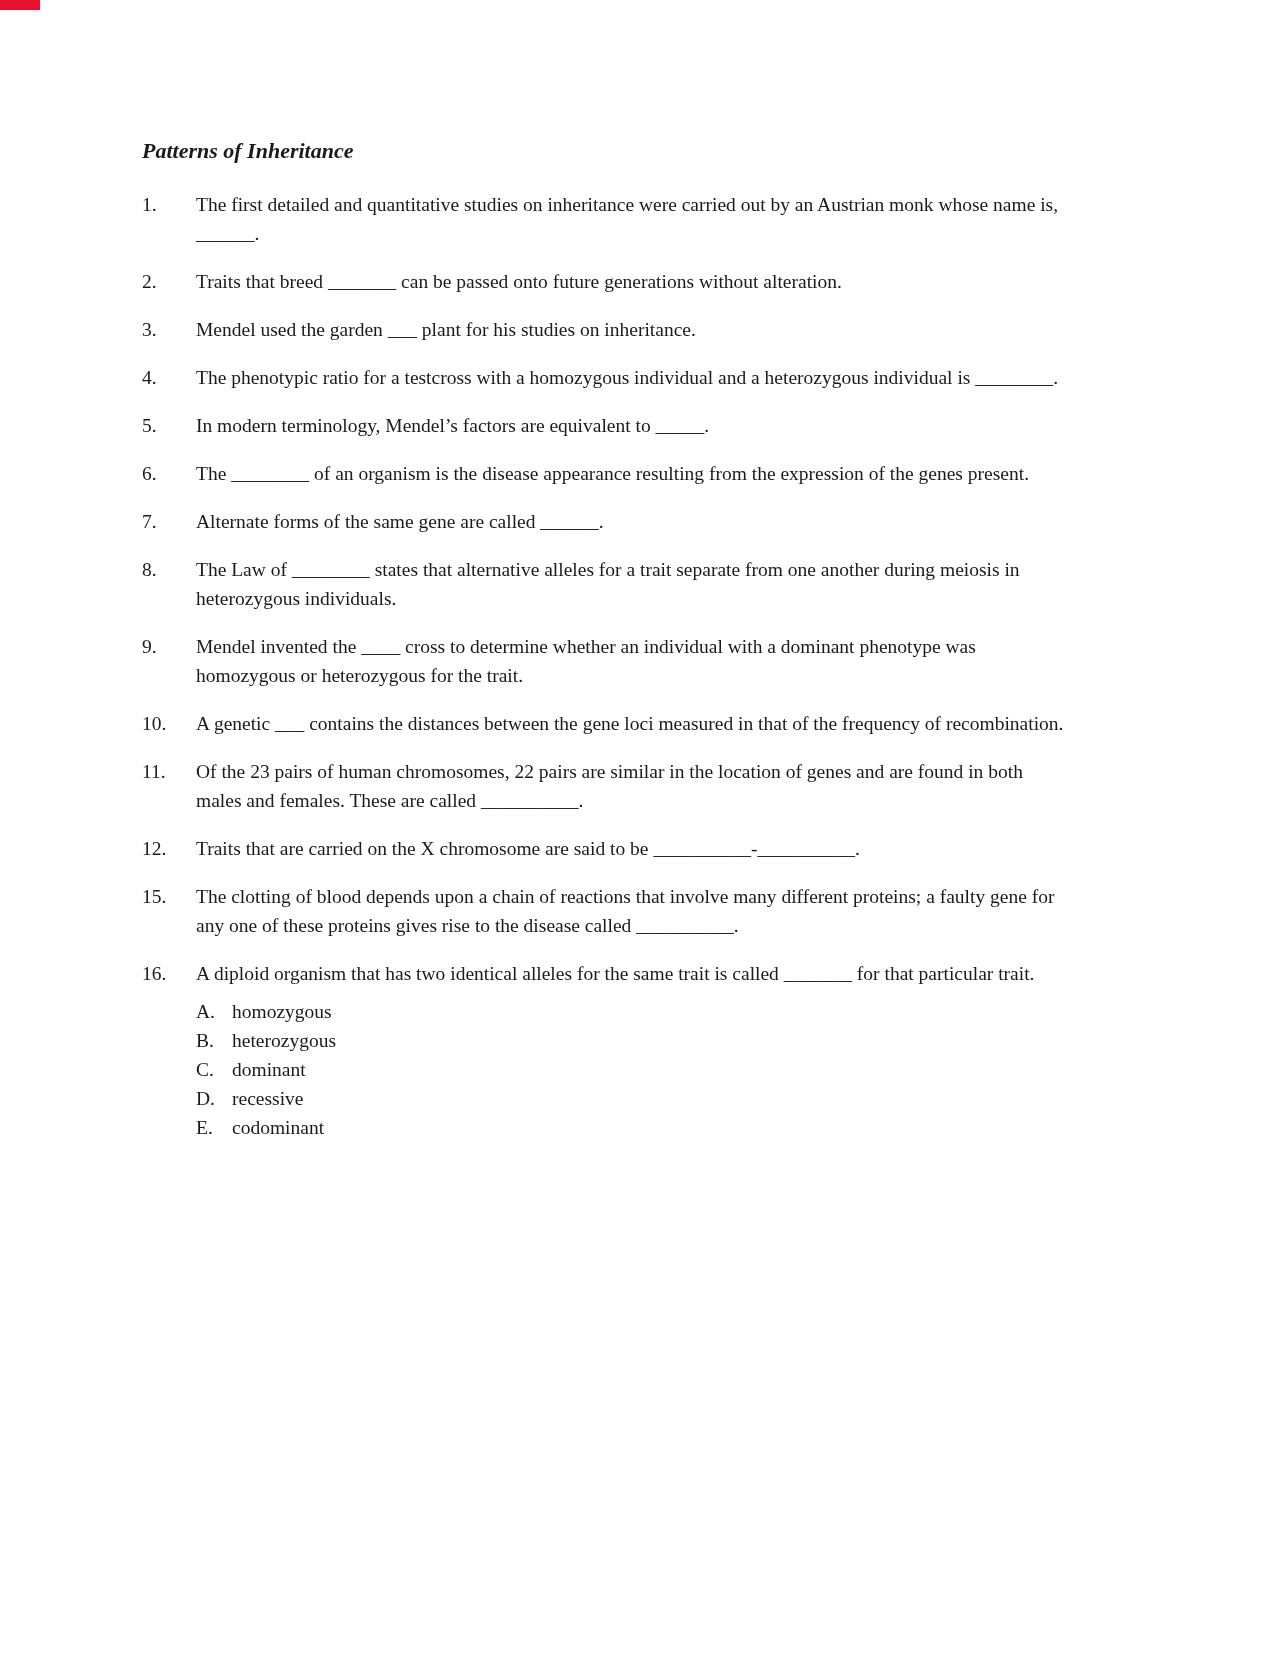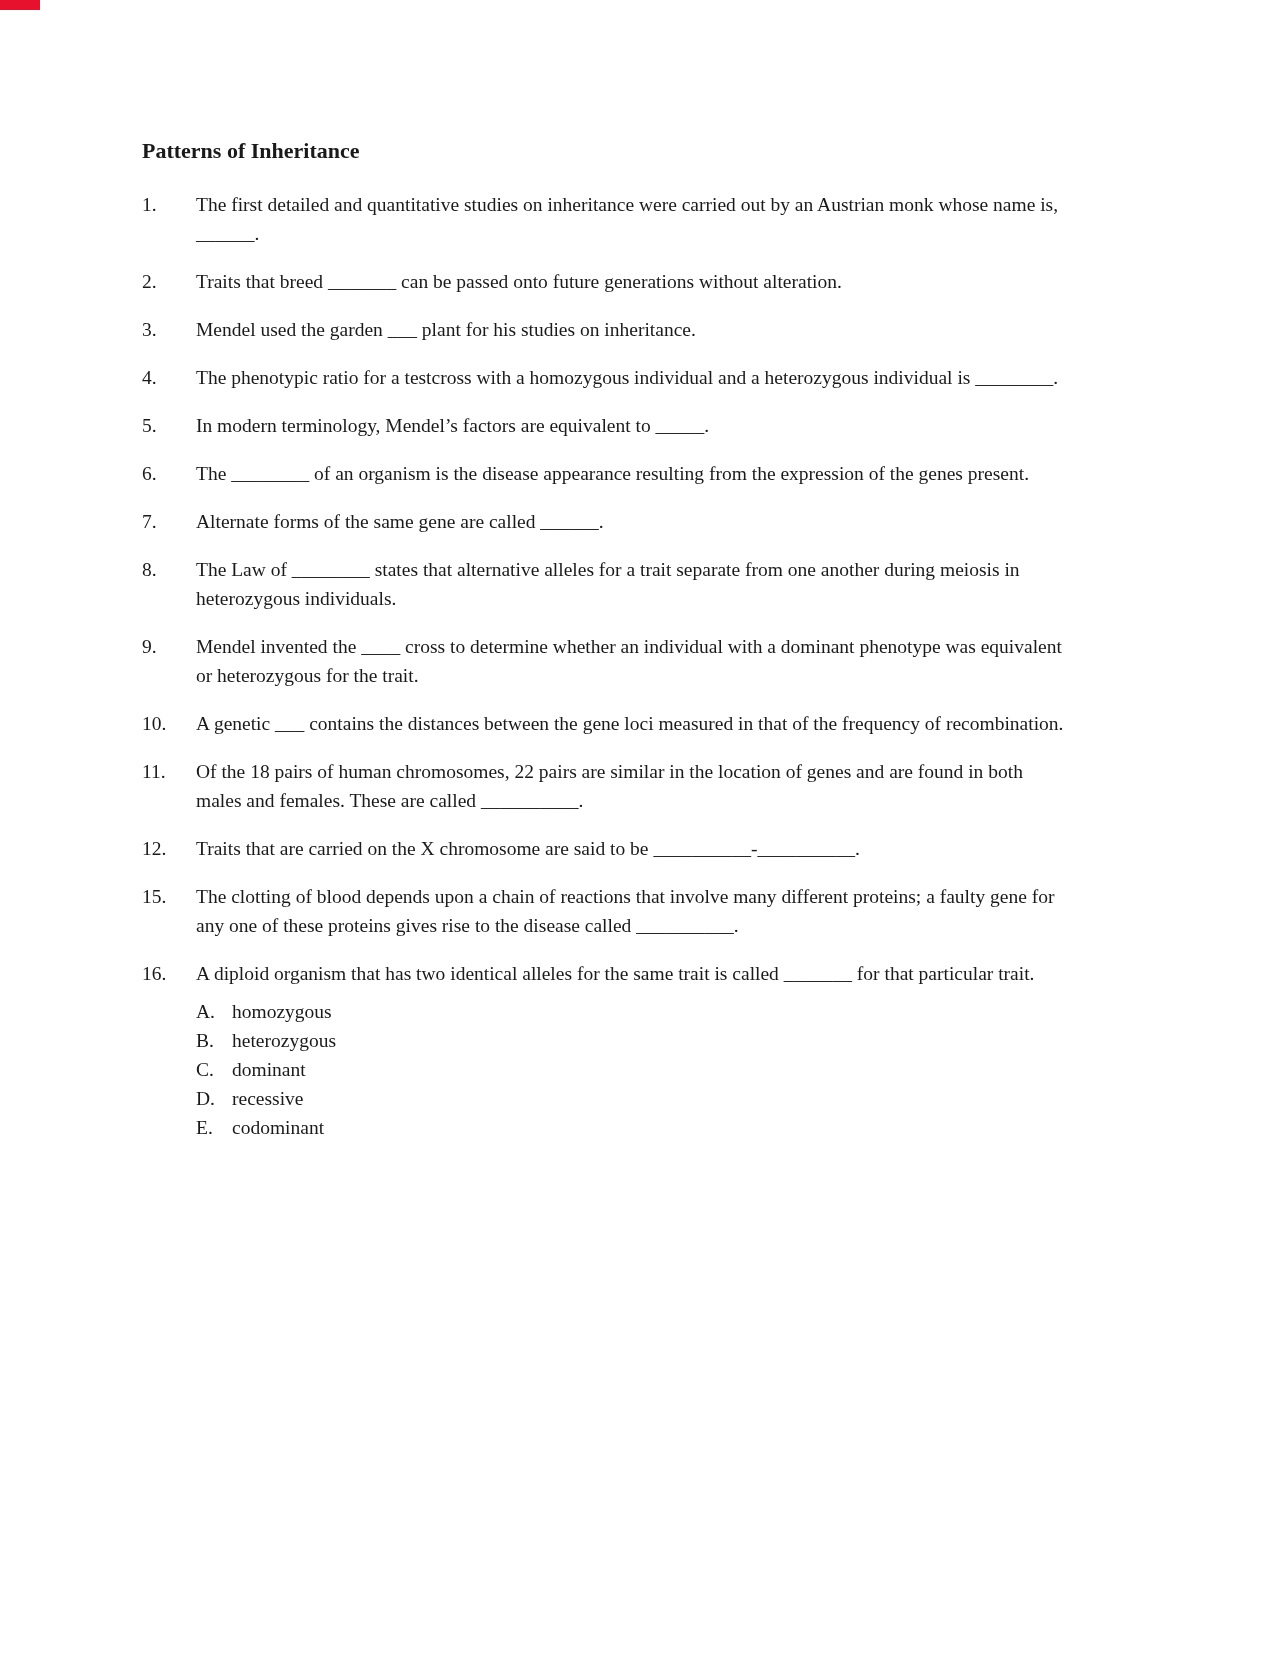--- a/index.html
+++ b/index.html
@@ -27,20 +27,21 @@
     box-sizing: border-box;
     width: 1280px;
     height: 1656px;
     padding: 138px 208px 40px 142px;
   }
   .doc-title {
     font-size: 22px;
     font-weight: bold;
     margin: 0 0 26px 0;
     line-height: 1.2;
+    font-style: italic;
   }
   .question {
     display: flex;
     align-items: flex-start;
     margin: 0 0 19px 0;
     font-size: 19.5px;
     line-height: 29px;
   }
   .q-num {
     flex: 0 0 54px;
@@ -105,31 +106,31 @@
     <div class="q-body">Alternate forms of the same gene are called ______.</div>
   </div>
 
   <div class="question">
     <div class="q-num">8.</div>
     <div class="q-body">The Law of ________ states that alternative alleles for a trait separate from one another during meiosis in heterozygous individuals.</div>
   </div>
 
   <div class="question">
     <div class="q-num">9.</div>
-    <div class="q-body">Mendel invented the ____ cross to determine whether an individual with a dominant phenotype was equivalent or heterozygous for the trait.</div>
+    <div class="q-body">Mendel invented the ____ cross to determine whether an individual with a dominant phenotype was homozygous or heterozygous for the trait.</div>
   </div>
 
   <div class="question">
     <div class="q-num">10.</div>
     <div class="q-body">A genetic ___ contains the distances between the gene loci measured in that of the frequency of recombination.</div>
   </div>
 
   <div class="question">
     <div class="q-num">11.</div>
-    <div class="q-body">Of the 18 pairs of human chromosomes, 22 pairs are similar in the location of genes and are found in both males and females. These are called __________.</div>
+    <div class="q-body">Of the 23 pairs of human chromosomes, 22 pairs are similar in the location of genes and are found in both males and females. These are called __________.</div>
   </div>
 
   <div class="question">
     <div class="q-num">12.</div>
     <div class="q-body">Traits that are carried on the X chromosome are said to be __________-__________.</div>
   </div>
 
 
 
   <div class="question">

